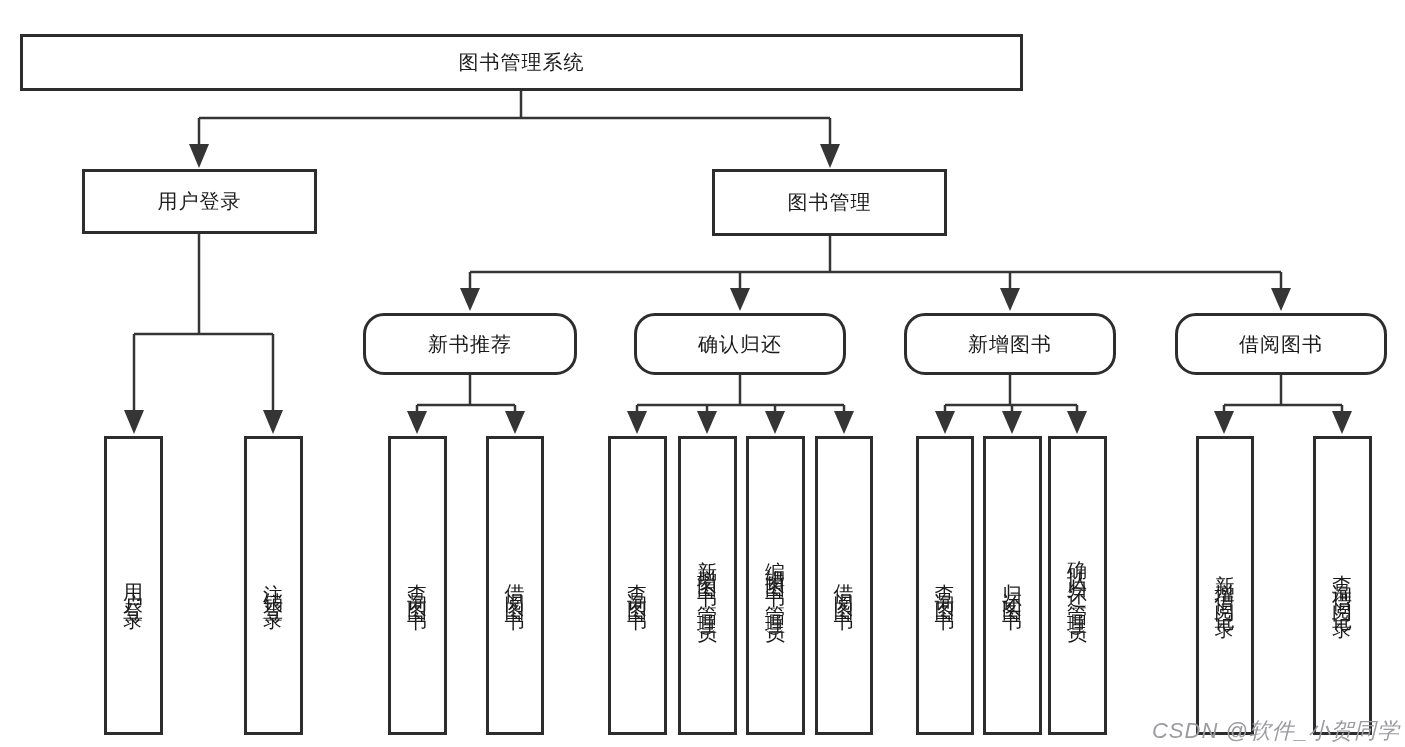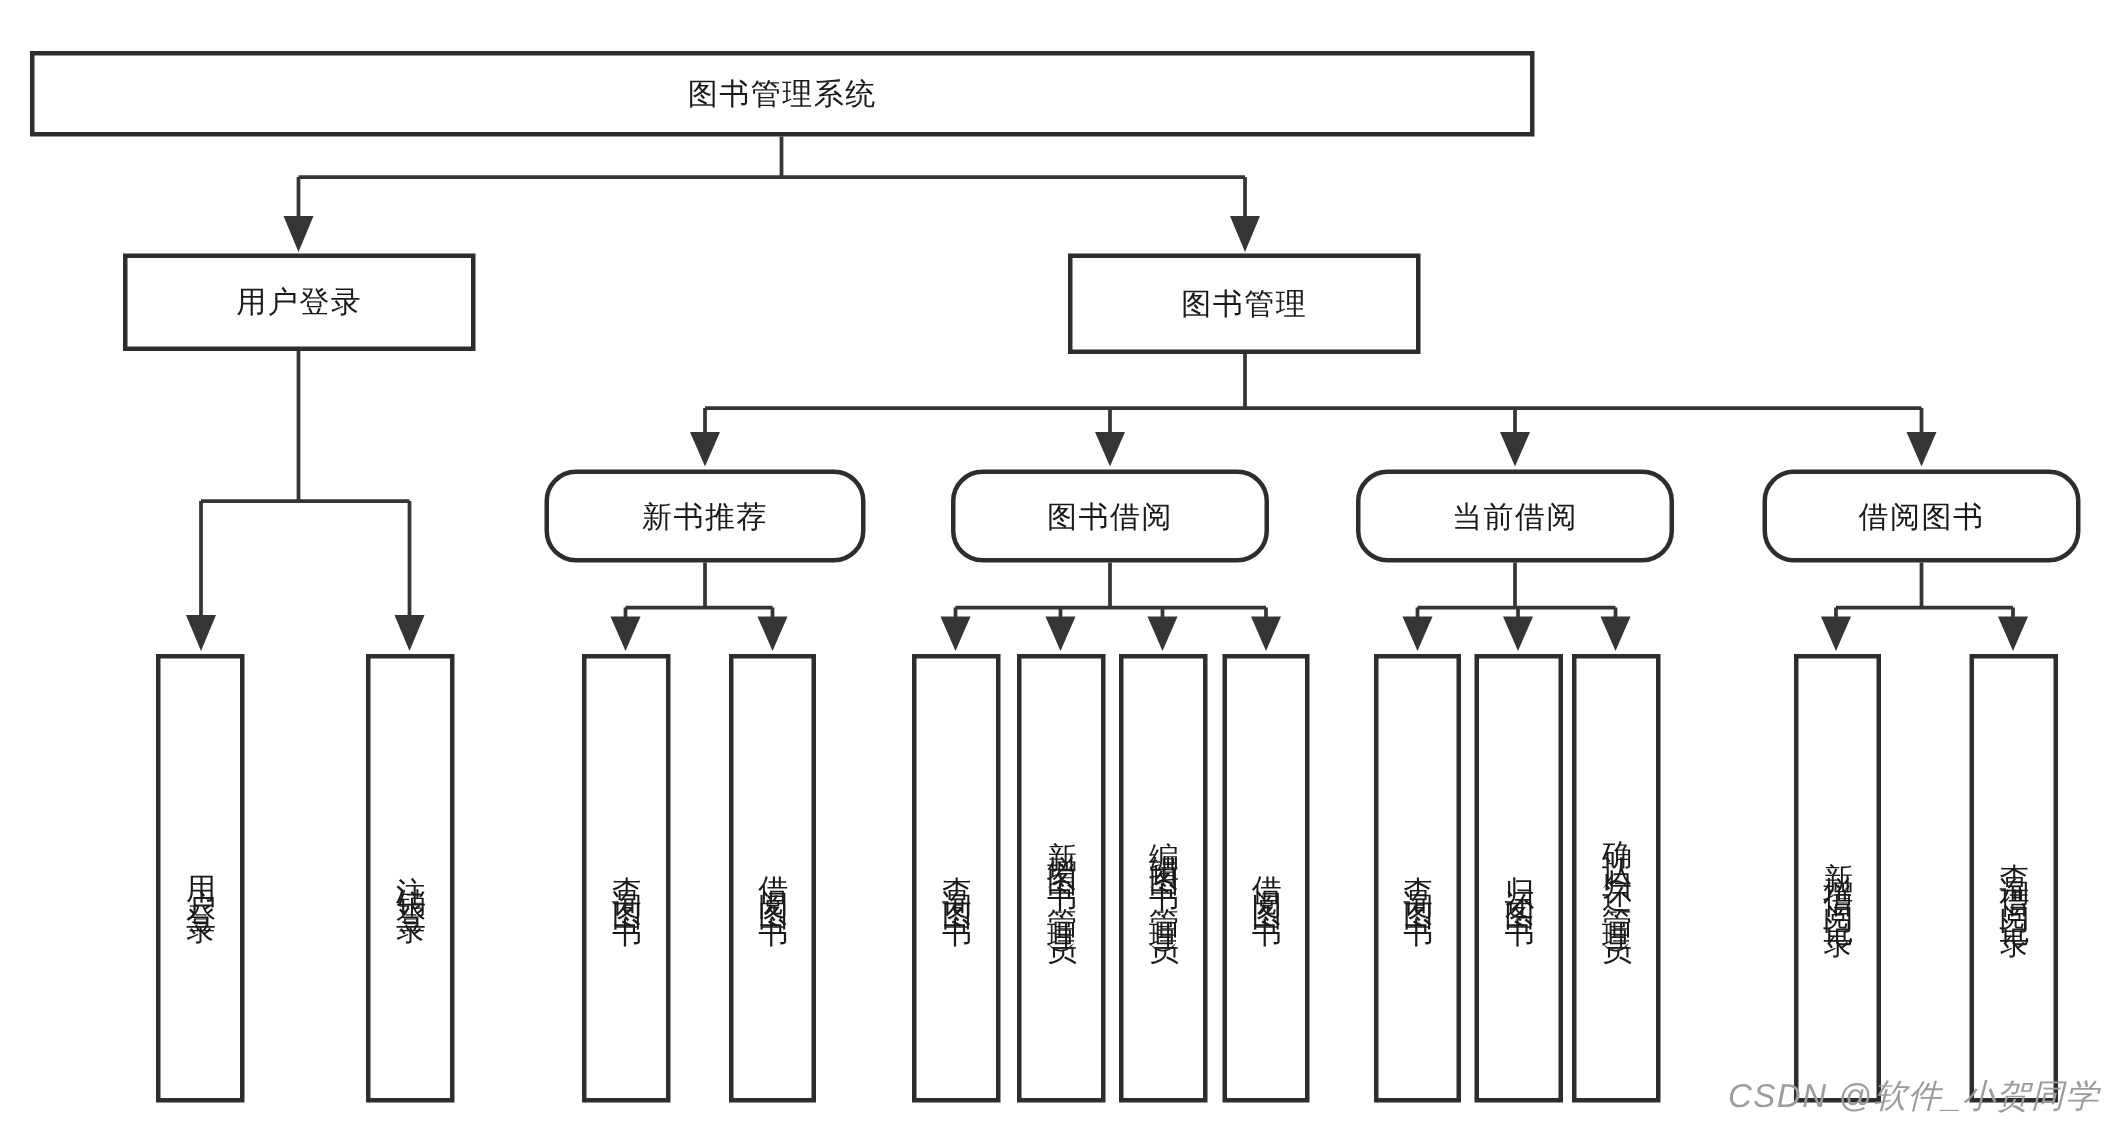--- a/index.html
+++ b/index.html
@@ -150,24 +150,24 @@
     <span>用户登录</span>
   </div>
   <div class="node l2b">
     <span>图书管理</span>
   </div>
 
   <div class="node l3 l3a">
     <span>新书推荐</span>
   </div>
   <div class="node l3 l3b">
-    <span>图书借阅</span>
+    <span>确认归还</span>
   </div>
   <div class="node l3 l3c">
-    <span>当前借阅</span>
+    <span>新增图书</span>
   </div>
   <div class="node l3 l3d">
     <span>借阅图书</span>
   </div>
 
   <div class="node leaf leafA1">
     <span>用户登录</span>
   </div>
   <div class="node leaf leafA2">
     <span>注销登录</span>

